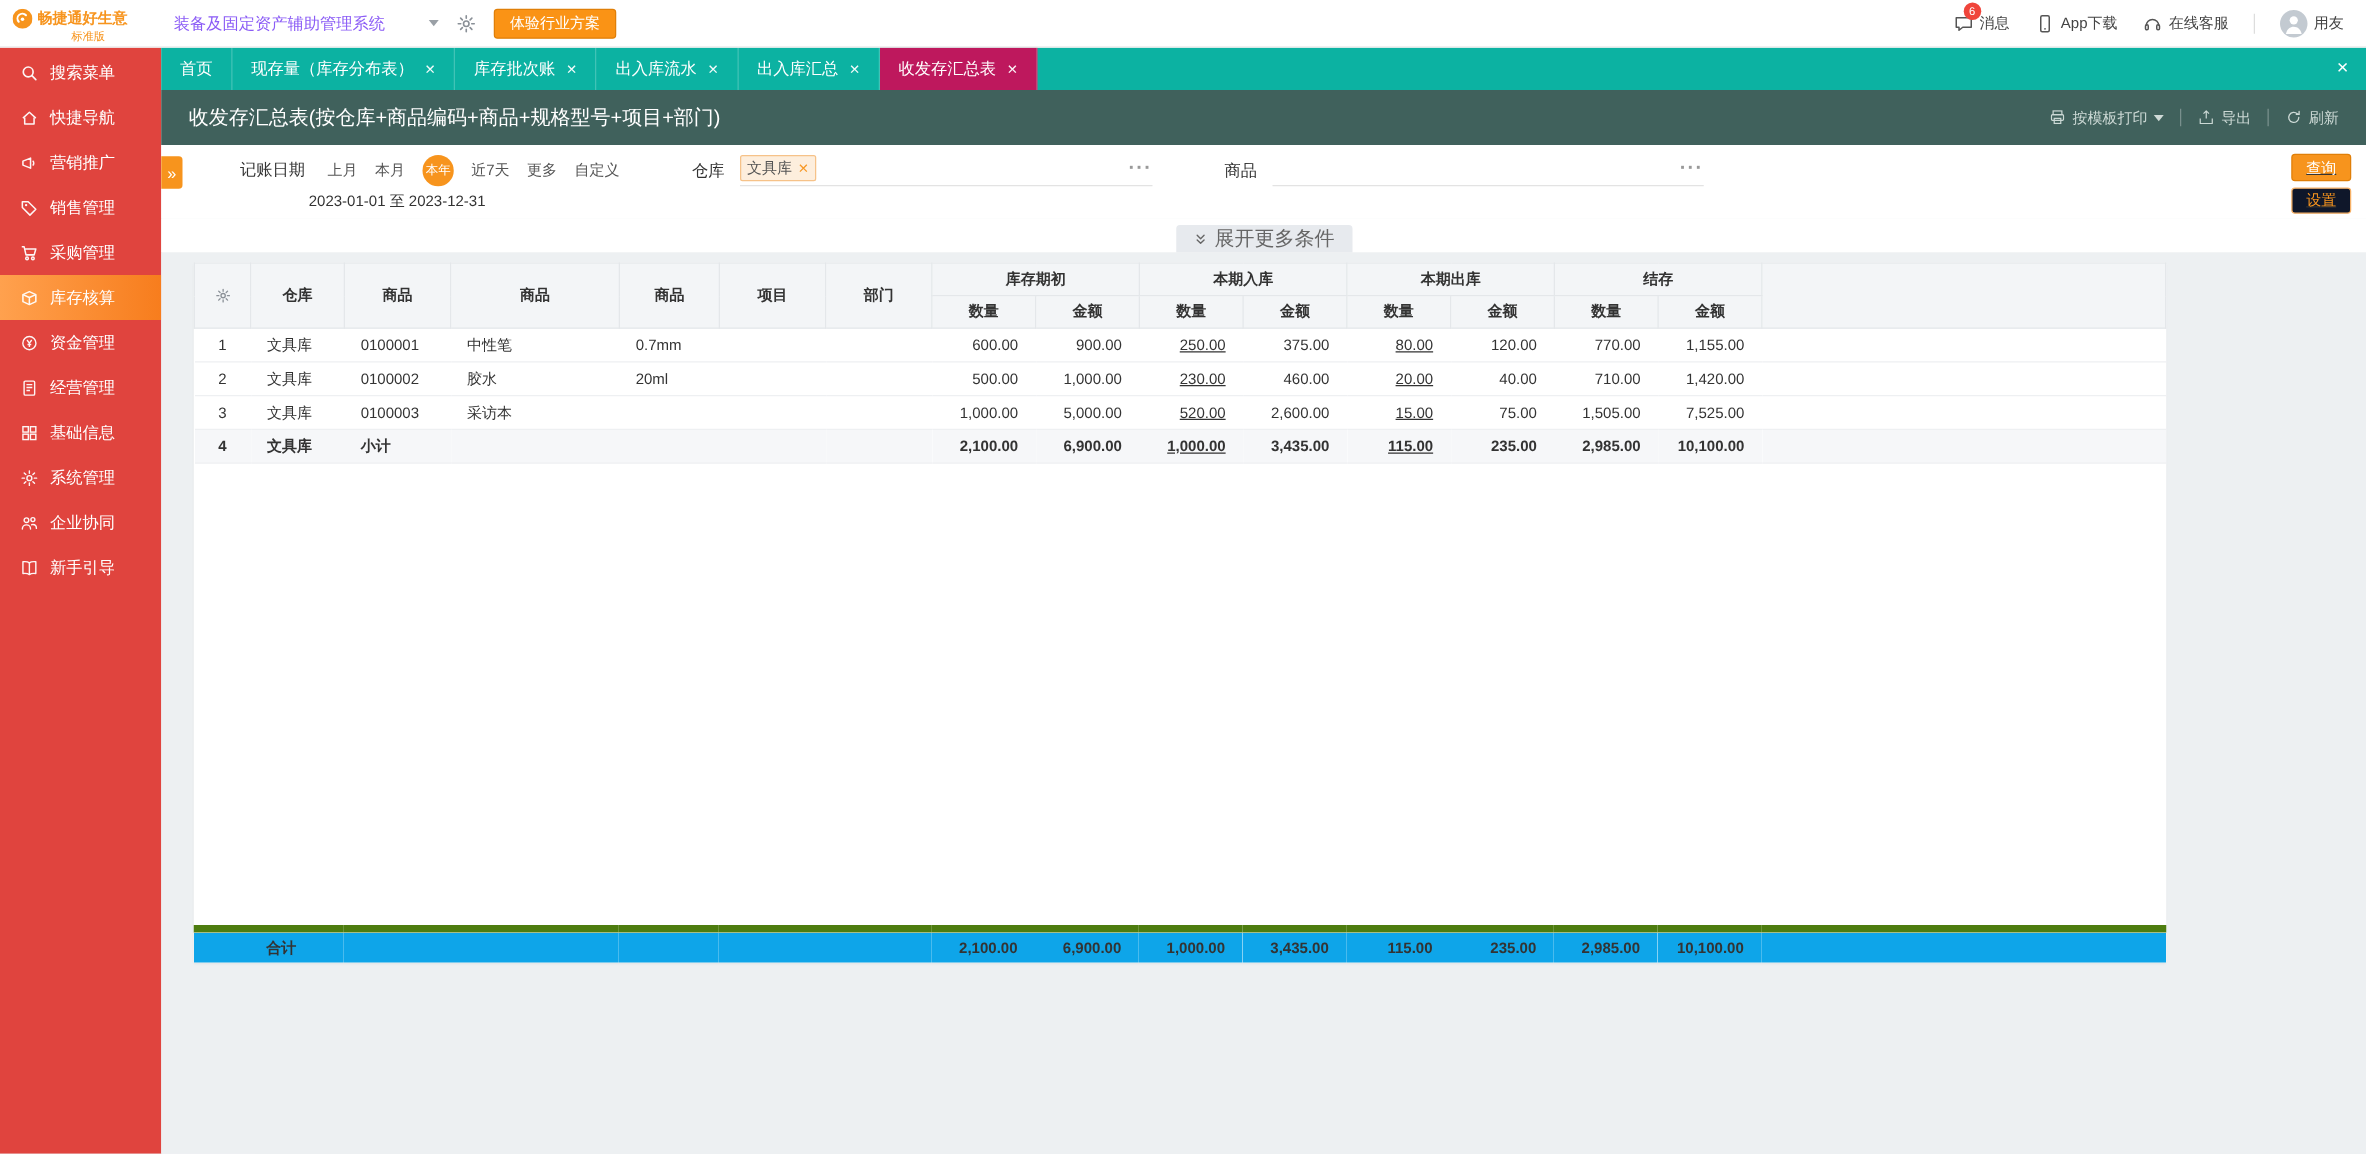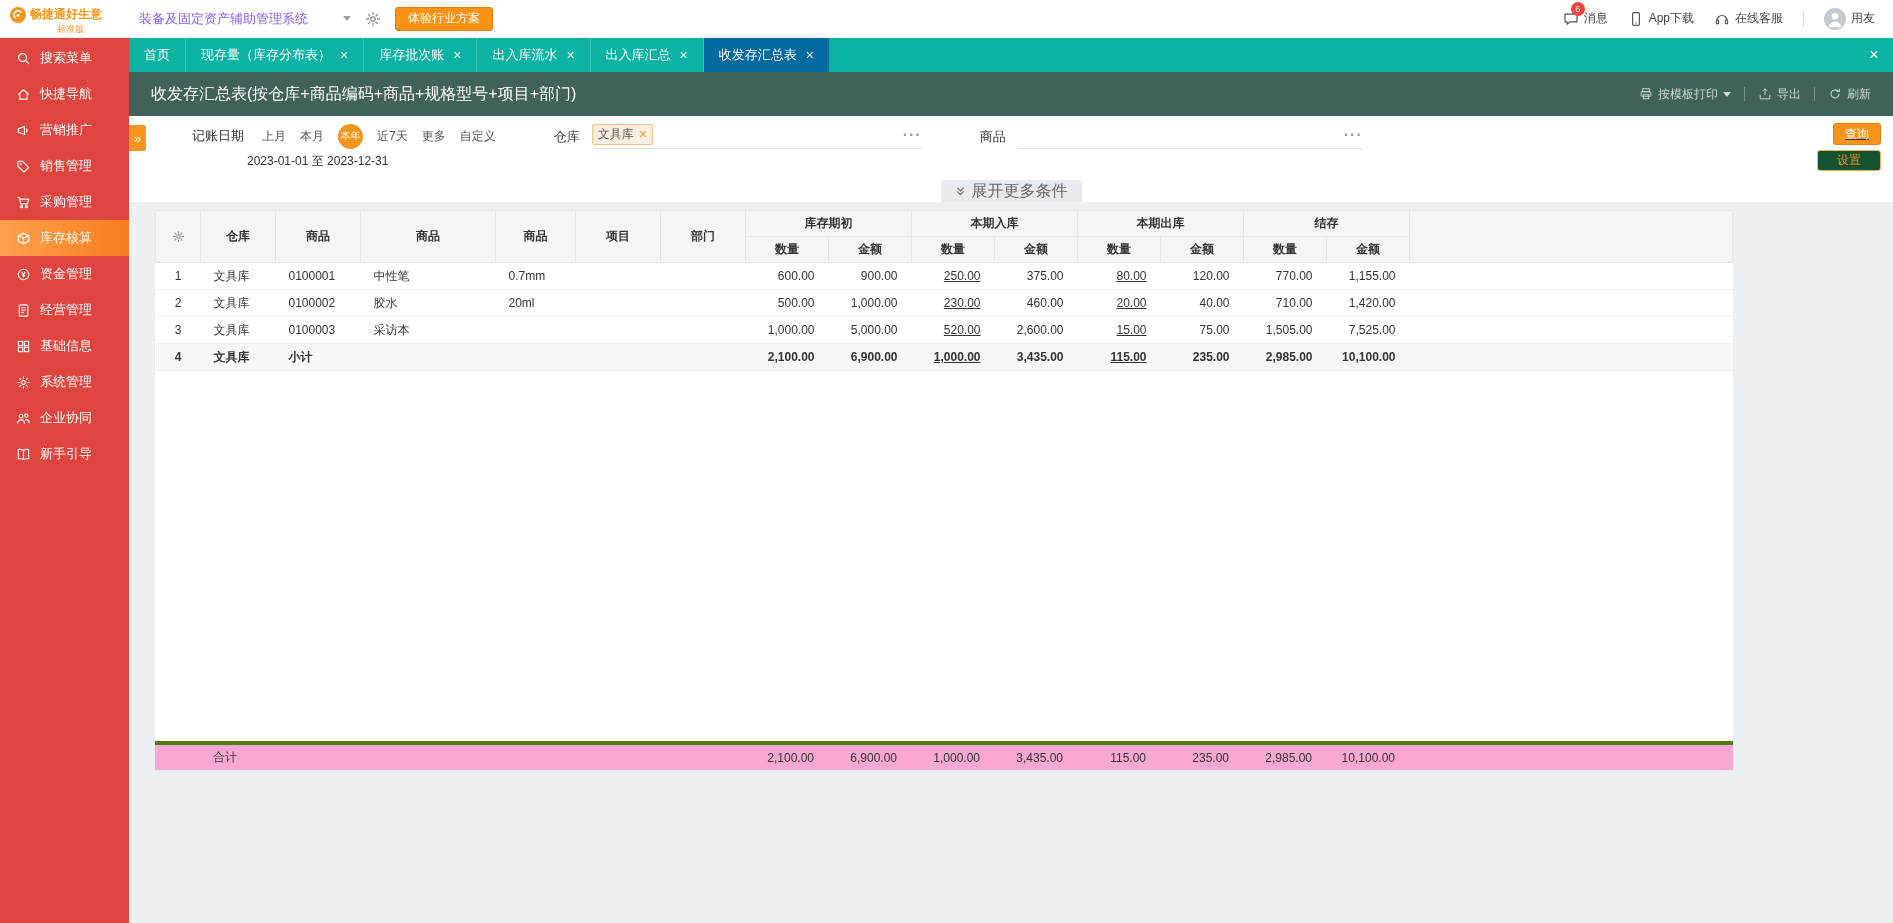--- a/index.html
+++ b/index.html
@@ -30,21 +30,21 @@
   .sidebar { width:129px; flex:none; background:#e0443e; padding-top:2px; }
   .side-item { height:36px; display:flex; align-items:center; gap:9px; padding-left:16px; color:#fff; font-size:13px; cursor:pointer; }
   .side-item svg { flex:none; opacity:.95; }
   .side-item.active { background:linear-gradient(90deg,#ffa14e 0%,#f77d1d 100%); }
 
   .main { flex:1; min-width:0; display:flex; flex-direction:column; }
 
   
   .tabbar { height:34px; background:#0cb2a2; display:flex; align-items:stretch; color:#fff; flex:none; }
   .tab { display:flex; align-items:center; gap:9px; padding:0 15px; font-size:13px; border-right:1px solid rgba(255,255,255,.22); cursor:pointer; white-space:nowrap; }
-  .tab.active { background:#0369a1; }
+  .tab.active { background:#be185d; }
   .x-icon::before { content:"×"; font-size:14px; line-height:1; opacity:.95; }
   .tabbar-closeall { margin-left:auto; width:38px; display:flex; align-items:center; justify-content:center; font-size:16px; cursor:pointer; }
   .tabbar-closeall::before { content:"×"; }
 
   
   .title-strip { height:44px; background:#40615c; display:flex; align-items:center; padding:0 22px; flex:none; }
   .page-title { color:#fff; font-size:16px; }
   .title-actions { margin-left:auto; display:flex; align-items:center; gap:9px; color:#ccd9d5; font-size:12px; }
   .t-act { display:flex; align-items:center; gap:5px; cursor:pointer; }
   .t-sep { width:1px; height:14px; background:rgba(255,255,255,.3); margin:0 4px; }
@@ -62,41 +62,41 @@
   .field-group { display:flex; align-items:flex-start; margin-left:58px; }
   .field-group .f-label { margin-top:5px; }
   .field { width:330px; min-height:26px; border-bottom:1px solid #e3e3e3; display:flex; align-items:center; margin-left:8px; padding-bottom:2px; cursor:text; }
   .field.goods { width:345px; }
   .tag { display:flex; align-items:center; gap:5px; background:#fdeedd; border:1px solid #f6c289; border-radius:2px; font-size:12px; color:#555; padding:1px 5px; }
   .tag .x-icon::before { color:#f7941d; cursor:pointer; }
   .dots { margin-left:auto; color:#999; font-weight:bold; letter-spacing:1px; cursor:pointer; }
   .dots::before { content:"···"; }
   .filter-btns { margin-left:auto; margin-right:12px; display:flex; flex-direction:column; gap:5px; align-items:flex-end;text-decoration:underline; }
   .btn-query { width:48px; height:22px; background:#f7941d; border:1px solid #e07f08; border-radius:3px; color:#fff; font-size:12px; display:flex; align-items:center; justify-content:center; cursor:pointer; }
-  .btn-settings { width:64px; height:21px; background:#14532d; border:1px solid #f6b066; border-radius:3px; color:#f7941d; font-size:12px; display:flex; align-items:center; justify-content:center; cursor:pointer; }
+  .btn-settings { width:48px; height:21px; background:#0f172a; border:1px solid #f6b066; border-radius:3px; color:#f7941d; font-size:12px; display:flex; align-items:center; justify-content:center; cursor:pointer; }
 
   
   .expand-bar { background:#fff; height:27px; display:flex; justify-content:center; align-items:flex-end; flex:none; }
   .expand-btn { background:#e7eaee; color:#666; font-size:16px; height:22px; padding:0 14px; display:flex; align-items:center; gap:6px; border-radius:3px 3px 0 0; cursor:pointer; }
 
   
   .content { flex:1; background:#edf0f2; padding:8px 0 0 26px; overflow:hidden; }
   .table-card { width:1578px; height:560px; background:#fff; box-shadow:0 1px 2px rgba(0,0,0,.05); display:flex; flex-direction:column; }
   table { border-collapse:collapse; table-layout:fixed; width:100%; }
   th { background:#f3f5f7; border:1px solid #e4e7ea; color:#333; font-size:12px; font-weight:bold; height:26px; }
   td { height:27px; font-size:12px; color:#333; border-bottom:1px solid #eef0f2; overflow:hidden; white-space:nowrap; }
   td.lft { padding-left:13px; text-align:left; }
   td.ctr { text-align:center; }
   th.num-h { text-align:center; }
   td.num { text-align:right; padding-right:14px; }
   .lnk { text-decoration:underline; cursor:pointer; }
   tr.subtotal td { font-weight:bold; background:#f6f7f9; }
   .gear-th { display:flex; justify-content:center; color:#8a9097; cursor:pointer; }
   .spacer { flex:1; }
-  .footer-table td { background:#f9a8d4; border-top:4px solid #4d7c0f; border-bottom:none; font-weight:normal; }
+  .footer-table td { background:#0ea5e9; border-top:6px solid #4d7c0f; border-bottom:none; font-weight:bold; }
 
   svg { display:block; }
 </style>
 </head>
 <body>
 
 <div class="topbar">
   <div class="logo-area">
     <div class="logo-row">
       <span class="logo-mark">

